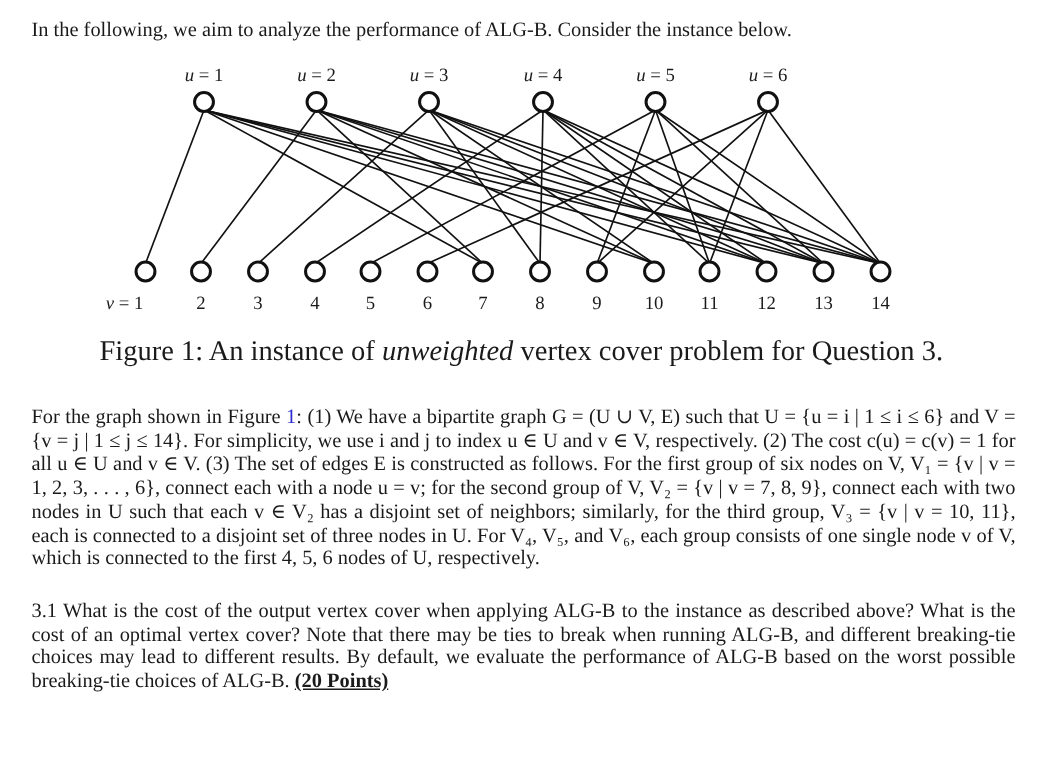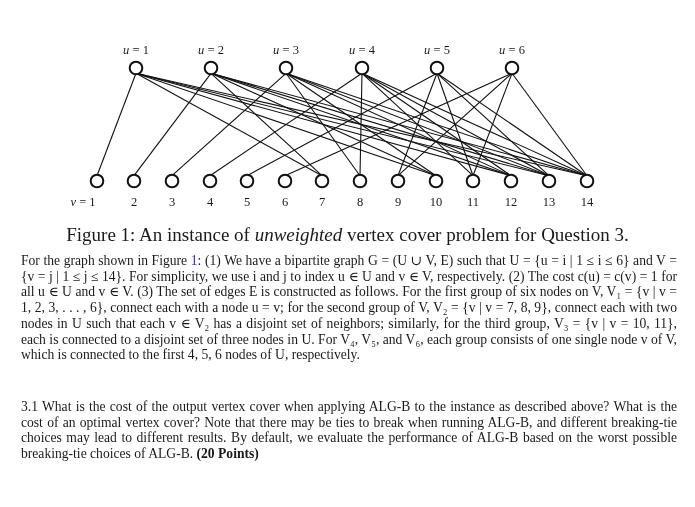--- a/index.html
+++ b/index.html
@@ -19,31 +19,32 @@
   .figure svg { position: absolute; left: 0; top: 0; }
   .lbl {
     font-family: "Liberation Serif", "DejaVu Serif", serif;
     font-size: 12.5px; fill: #1a1a1a;
   }
   .caption {
     position: absolute; top: 224px; left: 0; width: 695px; text-align: center;
     font-family: "Liberation Serif", "DejaVu Serif", serif; font-size: 19px;
   }
   .caption em { font-style: italic; }
-  .desc { top: 253px; }
+  .desc { top: 270px; }
   .q1 { top: 399px; }
   .q2 { top: 458px; }
   .ref { color: #2a2ad0; }
-  .bold { font-weight: bold; }
+  .bold { font-weight: bold; text-decoration: underline; }
 </style>
 </head>
 <body>
 
 <div class="page">
 
+  <div class="para intro">In the following, we aim to analyze the performance of ALG-B. Consider the instance below.</div>
 
   <div class="figure">
     <svg id="graph" width="695" height="190" viewBox="0 0 695 190">
         <line x1="136" y1="35.3" x2="97" y2="137.7" stroke="#111" stroke-width="1.1"></line>
         <line x1="211" y1="35.3" x2="134" y2="137.7" stroke="#111" stroke-width="1.1"></line>
         <line x1="286" y1="35.3" x2="172" y2="137.7" stroke="#111" stroke-width="1.1"></line>
         <line x1="362" y1="35.3" x2="210" y2="137.7" stroke="#111" stroke-width="1.1"></line>
         <line x1="437" y1="35.3" x2="247" y2="137.7" stroke="#111" stroke-width="1.1"></line>
         <line x1="512" y1="35.3" x2="285" y2="137.7" stroke="#111" stroke-width="1.1"></line>
         <line x1="136" y1="35.3" x2="322" y2="137.7" stroke="#111" stroke-width="1.1"></line>

